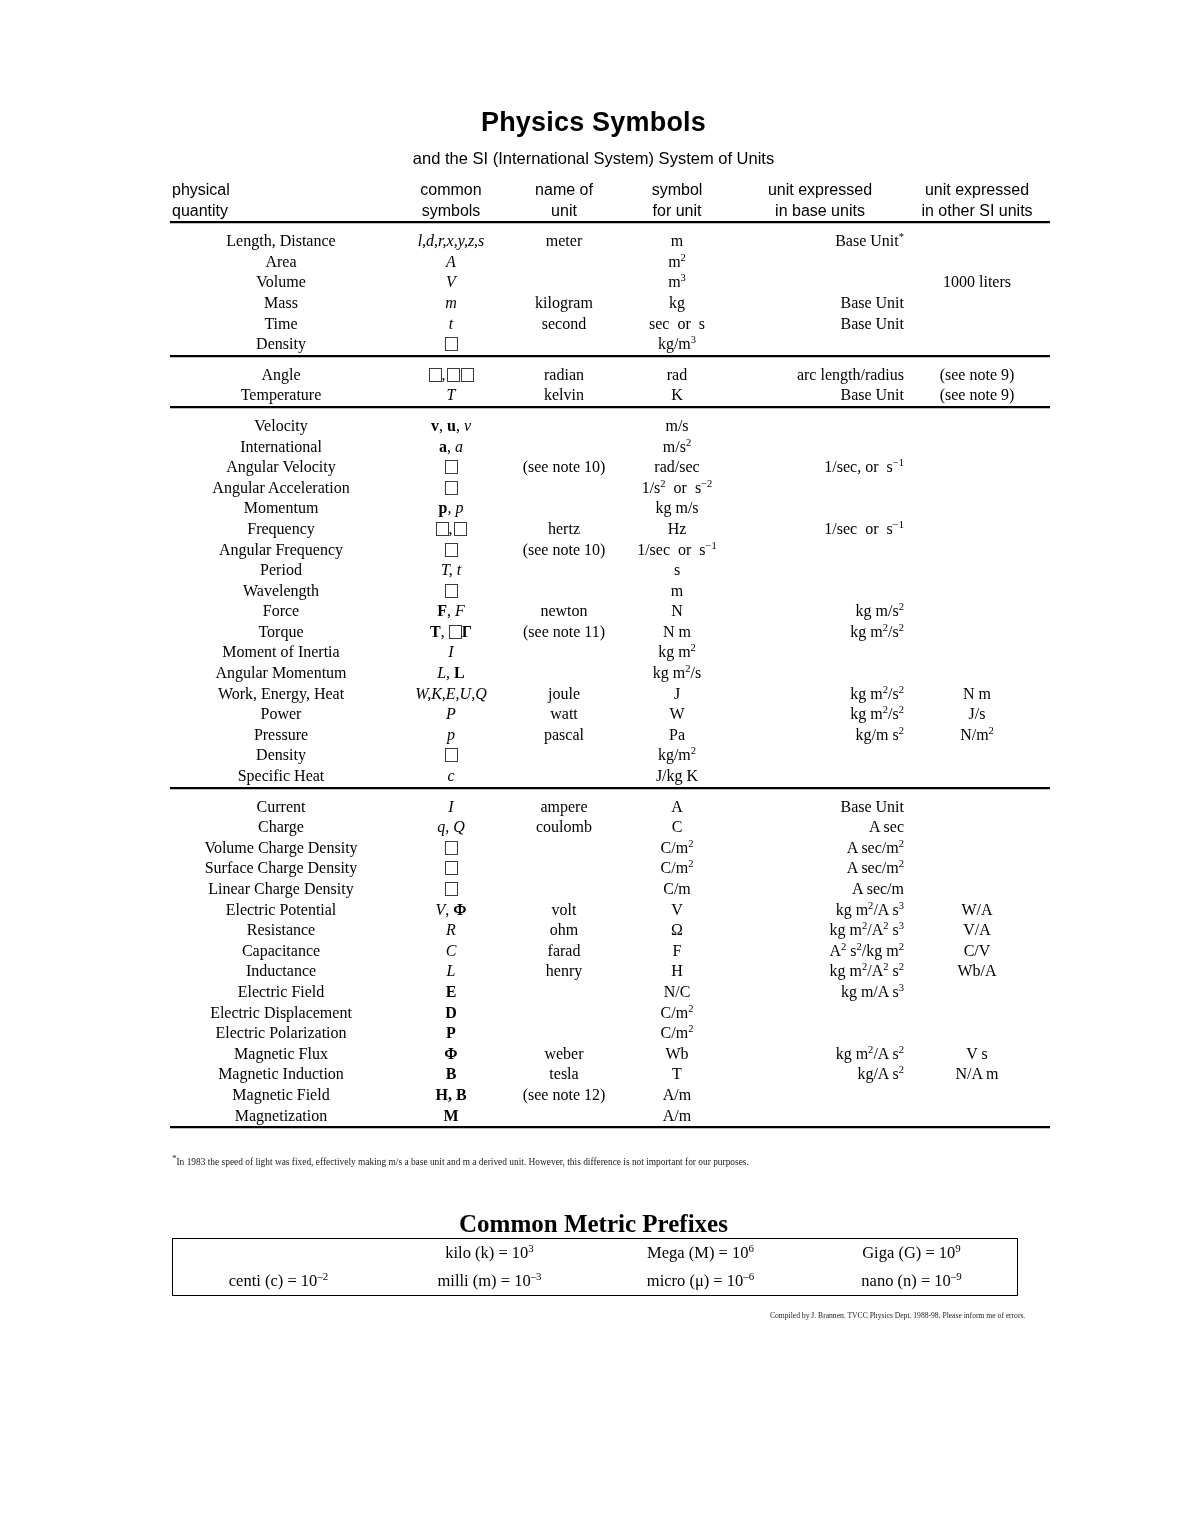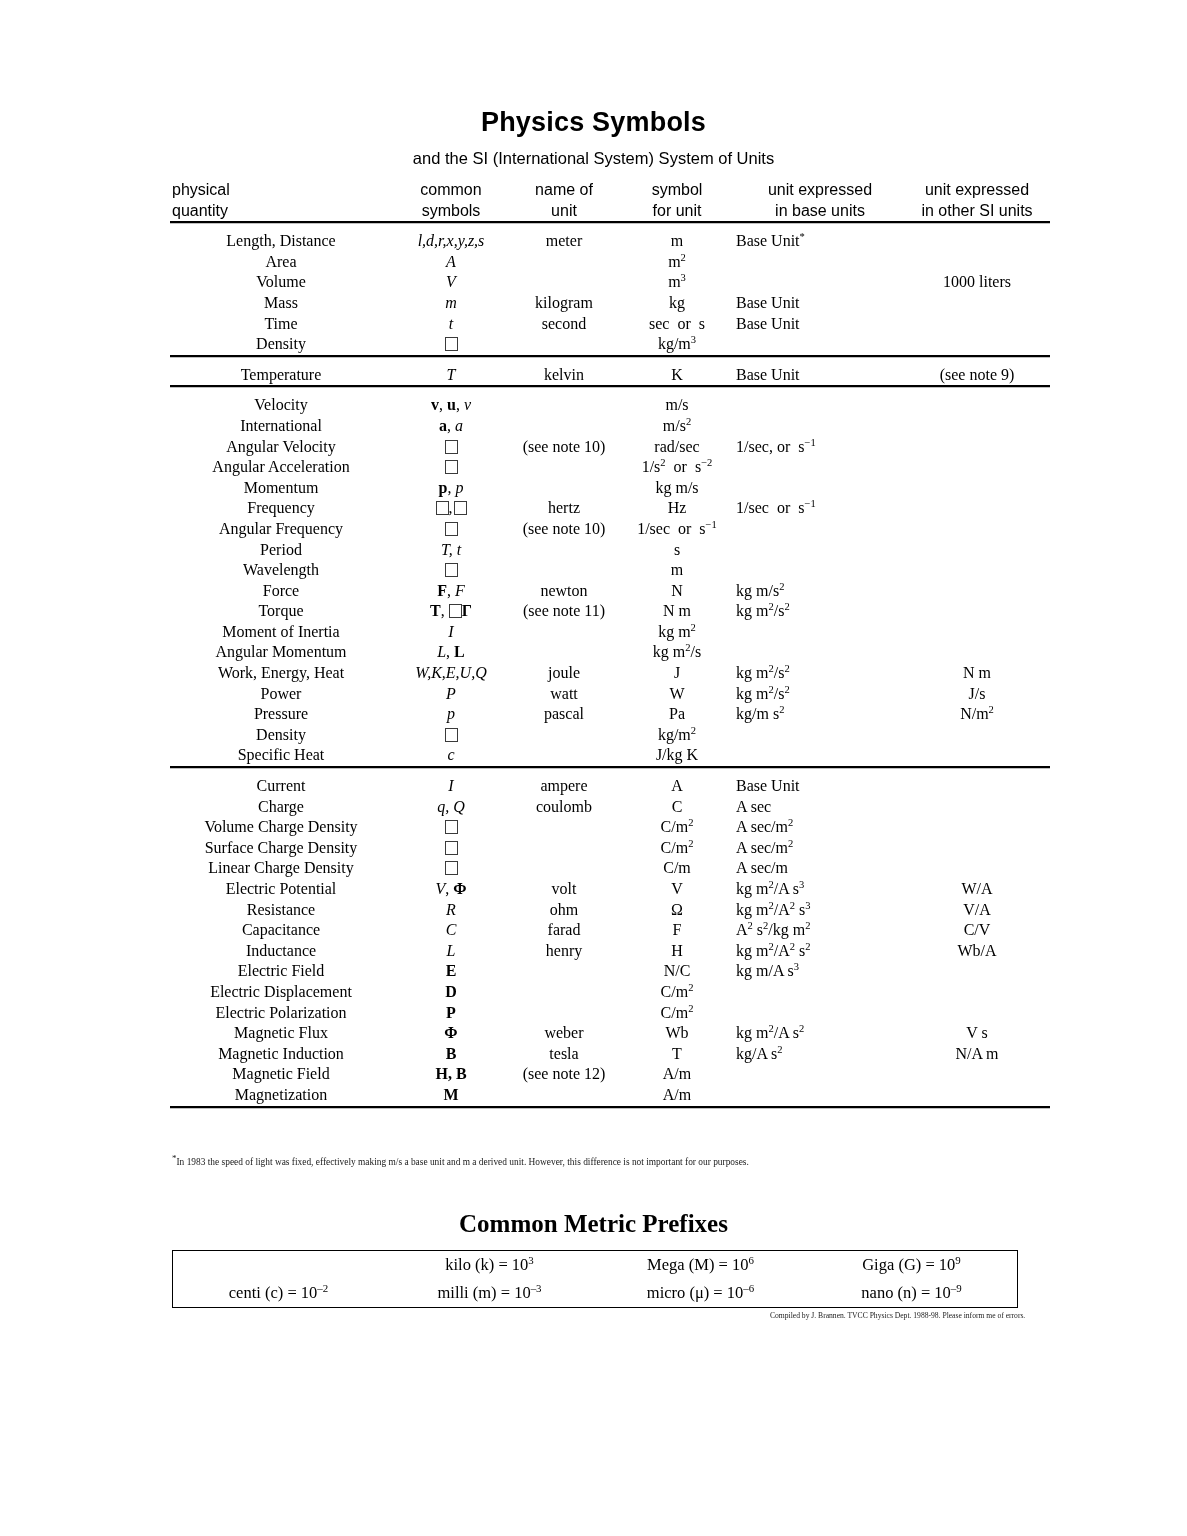--- a/index.html
+++ b/index.html
@@ -79,21 +79,21 @@
     vertical-align: top;
     padding-bottom: 1px;
   }
   .hdr td.left { text-align: left; padding-left: 2px; }
 
   
   td.q   { text-align: center; padding-left: 4px; }
   td.sy  { text-align: center; }
   td.nm  { text-align: center; }
   td.su  { text-align: center; }
-  td.bu  { text-align: left; }
+  td.bu  { text-align: right; }
   td.ou  { text-align: center; }
 
   
   tr.rule-double td {
     border-top: 1.3px solid #000;
     box-shadow: inset 0 2.6px 0 -1.3px #000;
     height: 6px;
     font-size: 0;
     line-height: 0;
     padding: 0;
@@ -150,21 +150,20 @@
     font-family: "Liberation Serif", "DejaVu Serif", serif;
   }
   .prefix-box {
     position: absolute;
     left: 172px;
     top: 1238px;
     width: 846px;
     height: 58px;
     border: 1.6px solid #000;
     box-sizing: border-box;
-    margin-top: 12px;
   }
   table.pref {
     border-collapse: collapse;
     width: 100%;
     height: 100%;
     table-layout: fixed;
   }
   table.pref td {
     text-align: center;
     font-size: 16.5px;
@@ -288,20 +287,28 @@
         </tr>
 
         <tr class="rule-double">
             <td colspan="6"></td>
           </tr>
         <tr class="pad-top">
             <td colspan="6"></td>
           </tr>
 
         <tr>
+          <td class="q">Angle</td>
+          <td class="sy"><span class="mbox"></span><span class="mcomma">,</span><span class="mbox"></span><span class="mbox"></span></td>
+          <td class="nm">radian</td>
+          <td class="su">rad</td>
+          <td class="bu">arc length/radius</td>
+          <td class="ou note">(see note 9)</td>
+        </tr>
+        <tr>
           <td class="q">Temperature</td>
           <td class="sy"><span class="it">T</span></td>
           <td class="nm">kelvin</td>
           <td class="su">K</td>
           <td class="bu">Base Unit</td>
           <td class="ou note">(see note 9)</td>
         </tr>
 
         <tr class="rule-double">
             <td colspan="6"></td>

